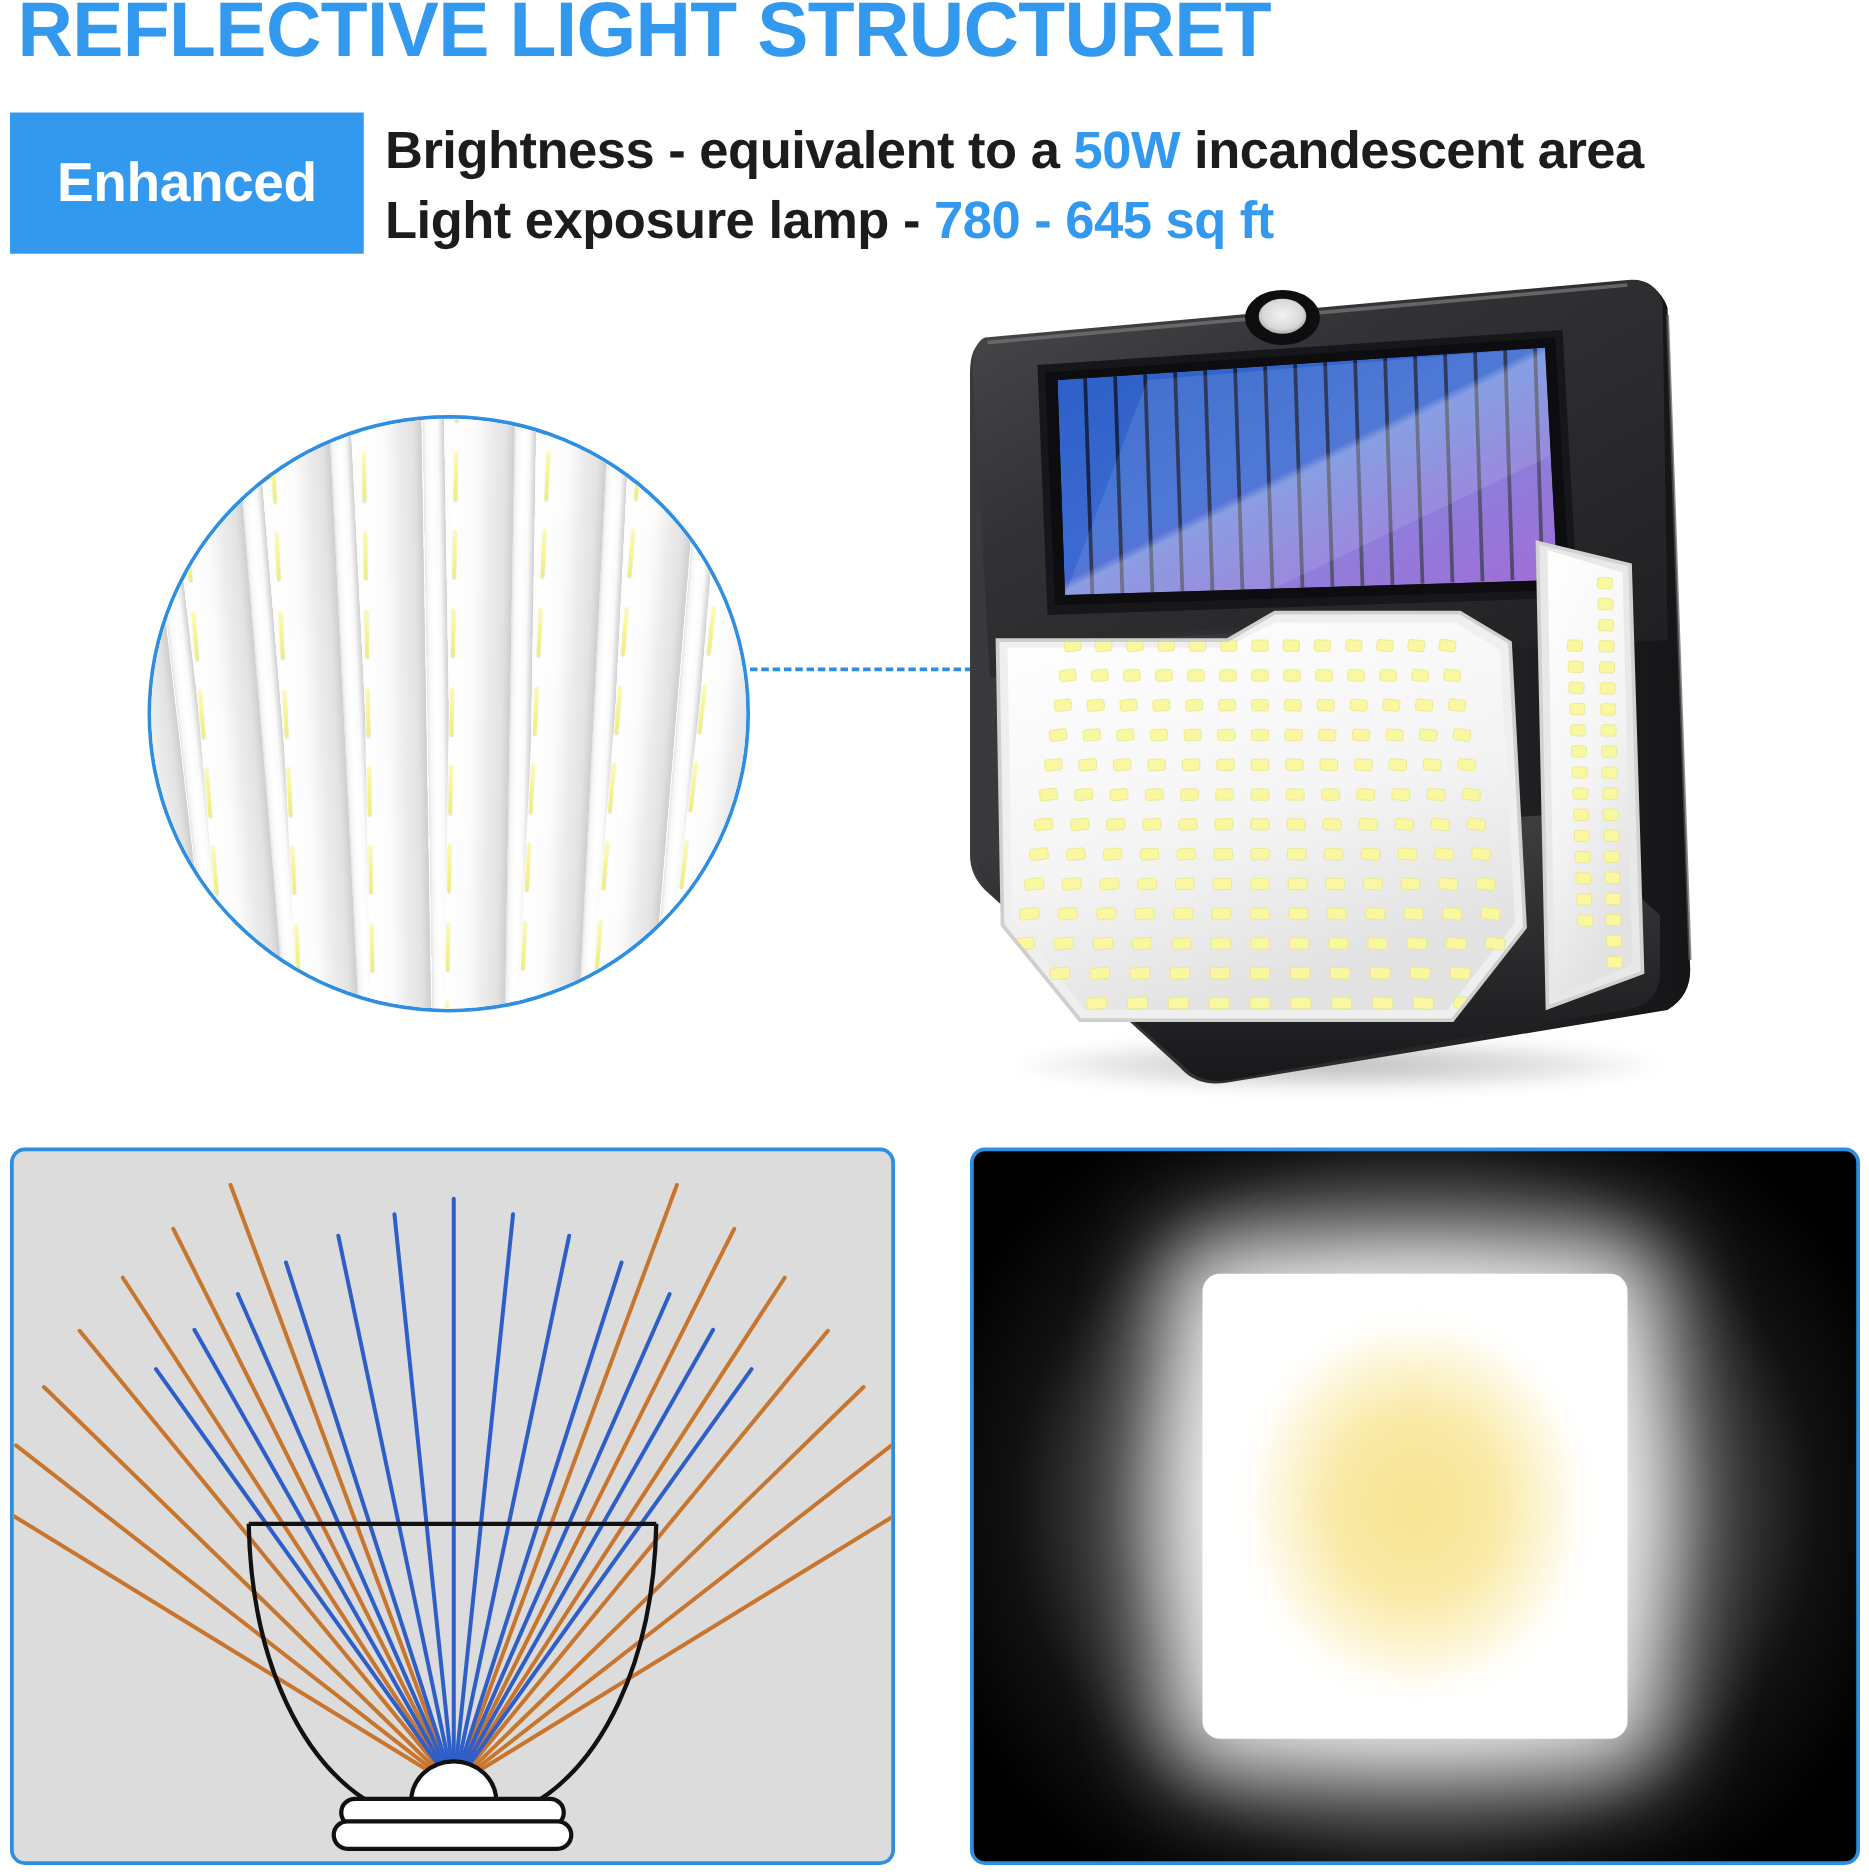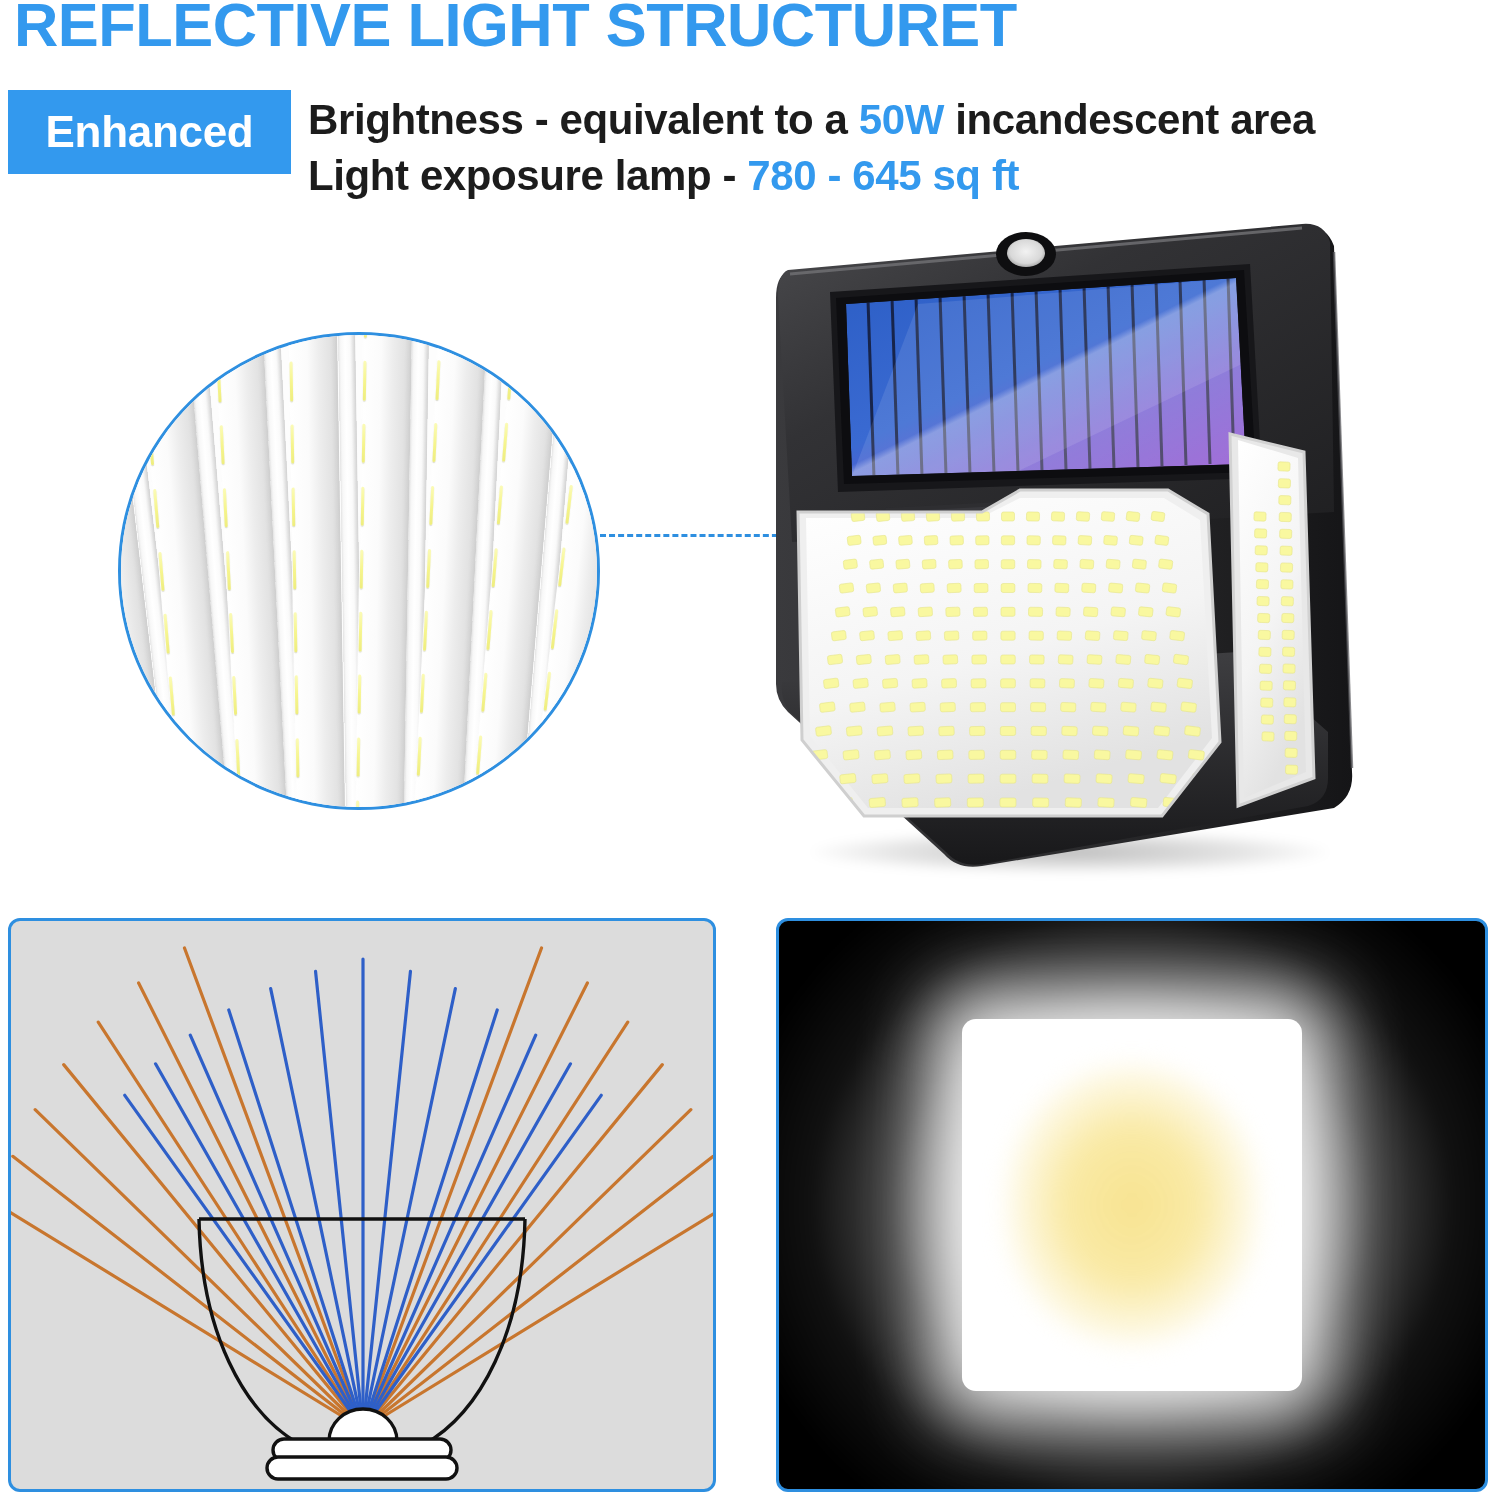--- a/index.html
+++ b/index.html
@@ -31,21 +31,21 @@
     white-space: nowrap;
     transform: scaleX(0.99);
     transform-origin: left center;
   }
 
   #enhanced-badge {
     position: absolute;
     left: 8px;
     top: 90px;
     width: 283px;
-    height: 84px;
+    height: 113px;
     background: #3399ee;
     display: flex;
     align-items: center;
     justify-content: center;
   }
   #enhanced-badge .badge-text {
     color: #ffffff;
     font-size: 44px;
     font-weight: bold;
     letter-spacing: -0.3px;

